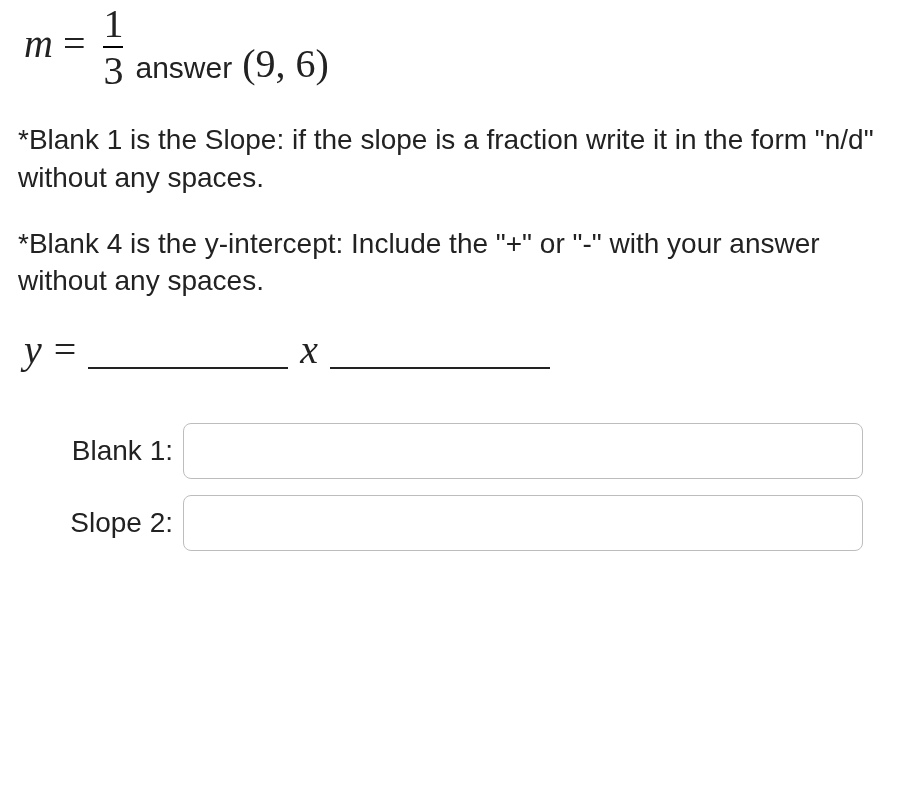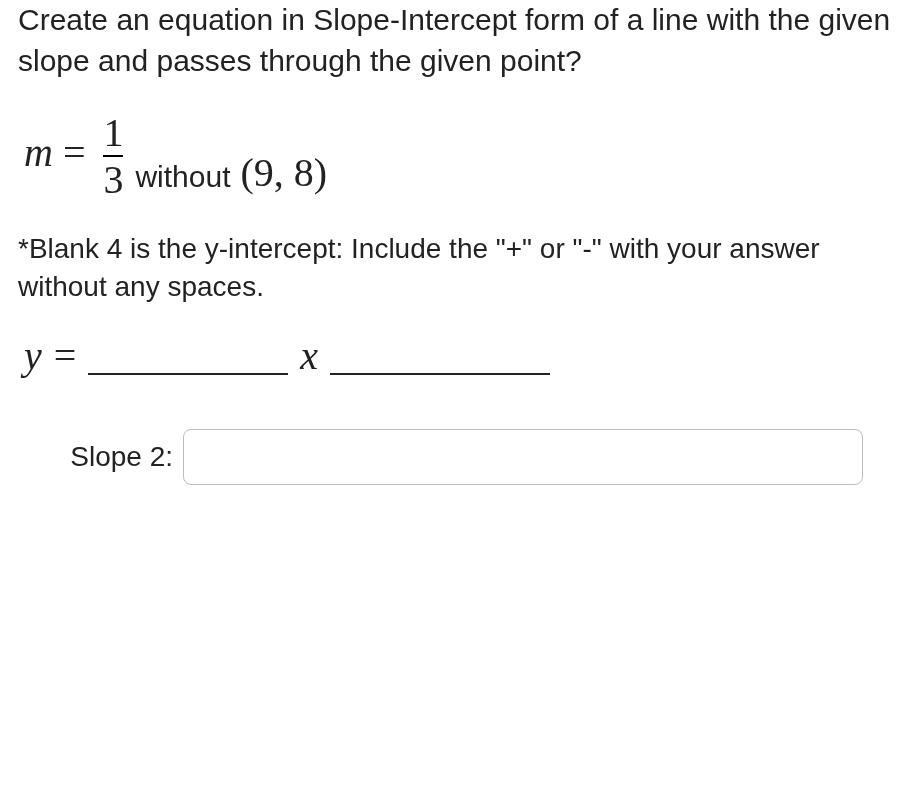--- a/index.html
+++ b/index.html
@@ -109,47 +109,51 @@
     padding: 0 12px;
     font-size: 24px;
     background: #fff;
   }
 </style>
 </head>
 <body>
 
 <div class="container">
 
-  <p class="prompt">Create an equation in Slope-Intercept form of a line with the given slope and passes through the given point?</p>
 
   <div class="math-row">
     <span class="m-equals">
       <span class="math-italic">m</span>
       <span class="math-roman">=</span>
       <span class="frac">
         <span class="num">1</span>
         <span class="bar"></span>
         <span class="den">3</span>
       </span>
     </span>
-    <span class="through-word">without</span>
-    <span class="point">(9, 8)</span>
+    <span class="through-word">answer</span>
+    <span class="point">(9, 6)</span>
   </div>
 
+  <p class="hint">*Blank 1 is the Slope: if the slope is a fraction write it in the form "n/d" without any spaces.</p>
 
   <p class="hint">*Blank 4 is the y-intercept: Include the "+" or "-" with your answer without any spaces.</p>
 
   <div class="equation-line">
     <span class="math-italic">y</span>
     <span class="math-roman">=</span>
     <span class="blank-underline blank1-line"></span>
     <span class="math-italic">x</span>
     <span class="blank-underline blank2-line"></span>
   </div>
 
   <div class="answers">
     <div class="answer-row">
+      <span class="answer-label">Blank 1:</span>
+      <input type="text" class="answer-input" value="" style="">
+    </div>
+    <div class="answer-row">
       <span class="answer-label">Slope 2:</span>
       <input type="text" class="answer-input" value="" style="">
     </div>
   </div>
 
 </div>
 
 </body></html>

